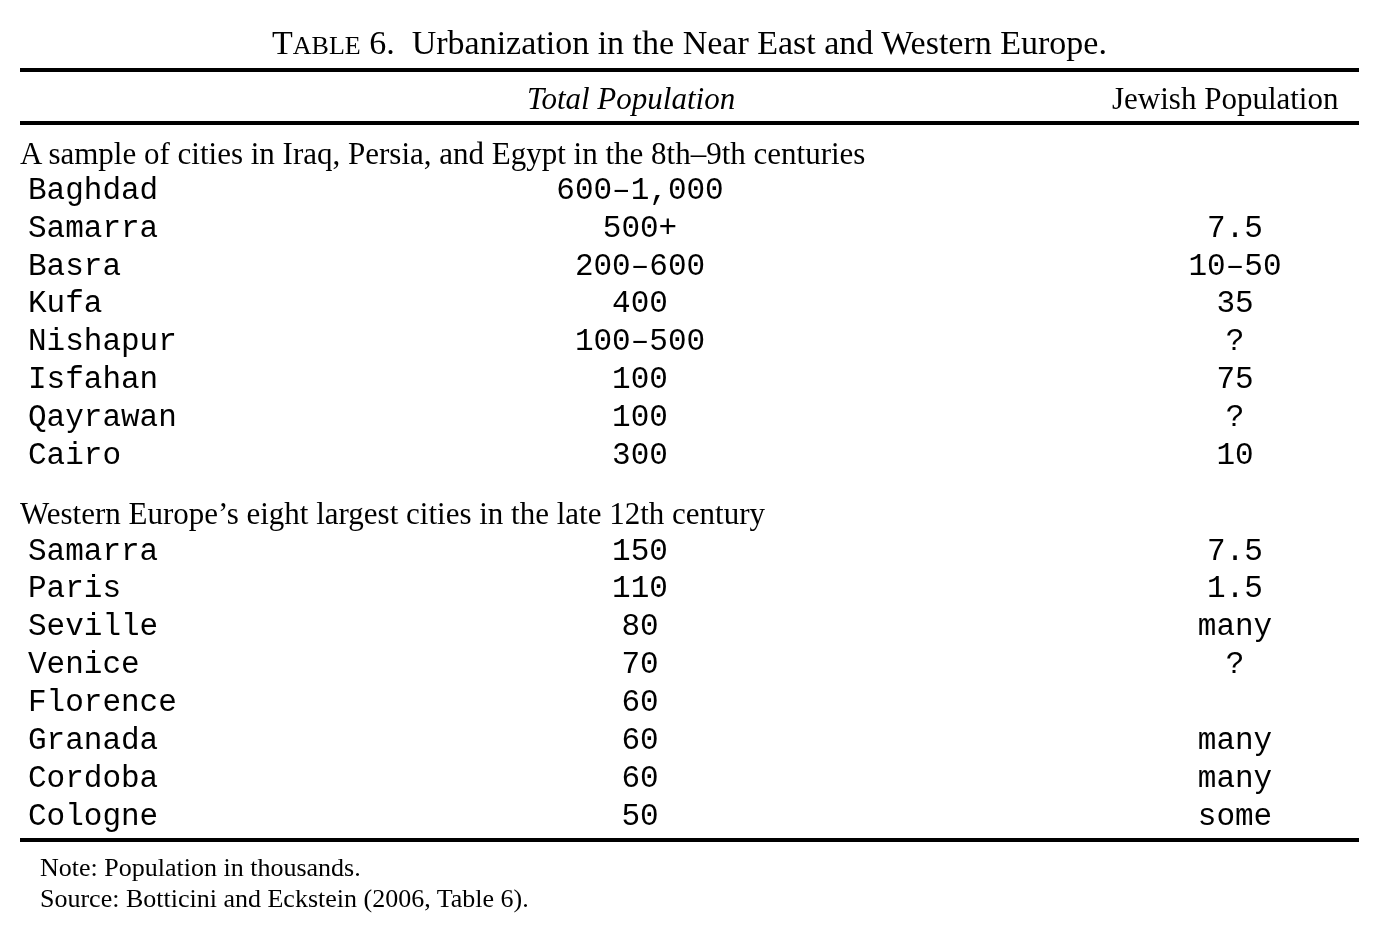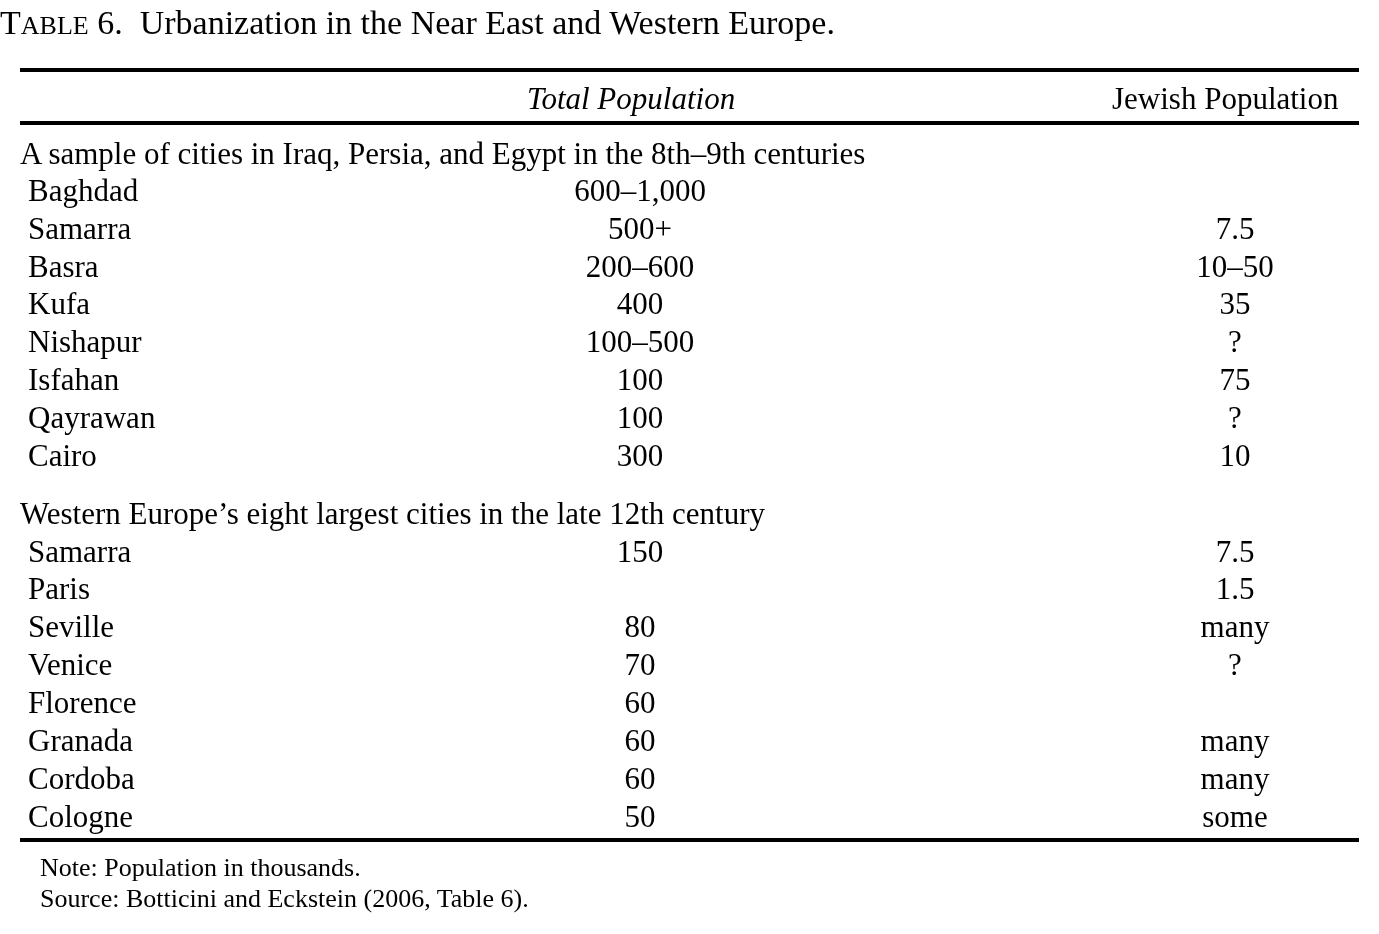--- a/index.html
+++ b/index.html
@@ -2,38 +2,38 @@
 <html><head>
   <meta charset="utf-8">
   <style>
     html, body { margin: 0; padding: 0; background: #ffffff; }
     body {
       width: 1379px; height: 934px; position: relative; overflow: hidden;
       font-family: "Liberation Serif", "DejaVu Serif", serif;
       color: #000;
     }
     .caption {
-      position: absolute; left: 0; width: 1379px; top: 3px;
-      font-size: 34px; line-height: 40px; white-space: nowrap;
+      position: absolute; left: 0; width: 1379px; top: 23px;
+      text-align: center; font-size: 34px; line-height: 40px; white-space: nowrap;
     }
     .caption .sc-big { font-size: 34px; }
     .caption .sc-small { font-size: 26px; }
     .rule { position: absolute; left: 20px; width: 1339px; background: #000; }
     .rule.top { top: 68px; height: 4px; }
     .rule.mid { top: 121px; height: 4px; }
     .rule.bot { top: 838px; height: 4px; }
     .hdr {
       position: absolute; top: 80px; font-size: 31px; line-height: 38px; white-space: nowrap;
     }
     .hdr.total { left: 527px; font-style: italic; }
     .hdr.jewish { left: 1112px; }
     .section-title {
       position: absolute; left: 20px; font-size: 31px; line-height: 38px; white-space: nowrap;
     }
-    .row { position: absolute; left: 0; width: 1248px; height: 38px; font-size: 31px; line-height: 38px; }
+    .row { position: absolute; left: 0; width: 1248px; height: 38px; font-size: 31px; line-height: 38px; font-family: Liberation Mono, monospace; }
     .row .city { position: absolute; left: 28px; white-space: nowrap; }
     .row .total { position: absolute; left: 540px; width: 200px; text-align: center; white-space: nowrap; }
     .row .jewish { position: absolute; left: 1135px; width: 200px; text-align: center; white-space: nowrap; }
     .note { position: absolute; left: 40px; font-size: 26px; line-height: 32px; white-space: nowrap; }
   </style>
 </head>
 <body>
 
 <div class="caption"><span class="sc-big">T</span><span class="sc-small">ABLE</span><span> 6.</span><span style="white-space:pre">  Urbanization in the Near East and Western Europe.</span></div>
 
@@ -88,20 +88,21 @@
 
 <div class="section-title" style="top:495px">Western Europe’s eight largest cities in the late 12th century</div>
 
 <div class="row" style="top:533px">
   <span class="city">Samarra</span>
   <span class="total">150</span>
   <span class="jewish">7.5</span>
 </div>
 <div class="row" style="top:570px">
   <span class="city">Paris</span>
+  <span class="total">110</span>
   <span class="jewish">1.5</span>
 </div>
 <div class="row" style="top:608px">
   <span class="city">Seville</span>
   <span class="total">80</span>
   <span class="jewish">many</span>
 </div>
 <div class="row" style="top:646px">
   <span class="city">Venice</span>
   <span class="total">70</span>

